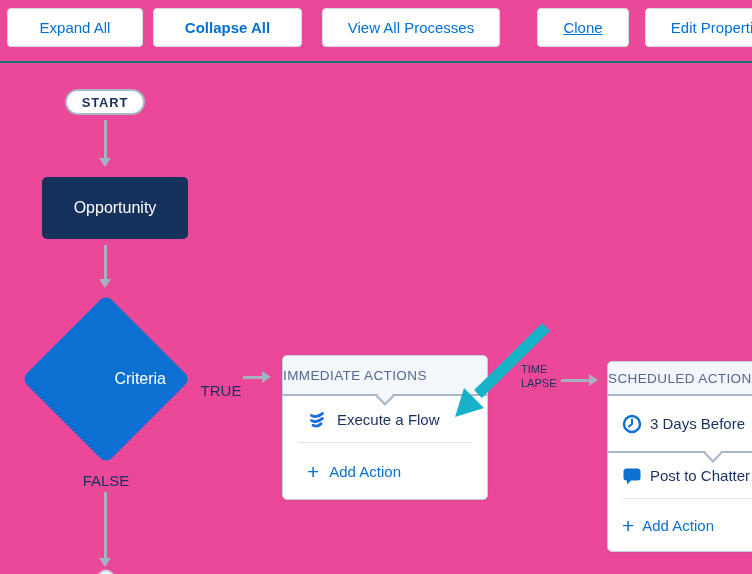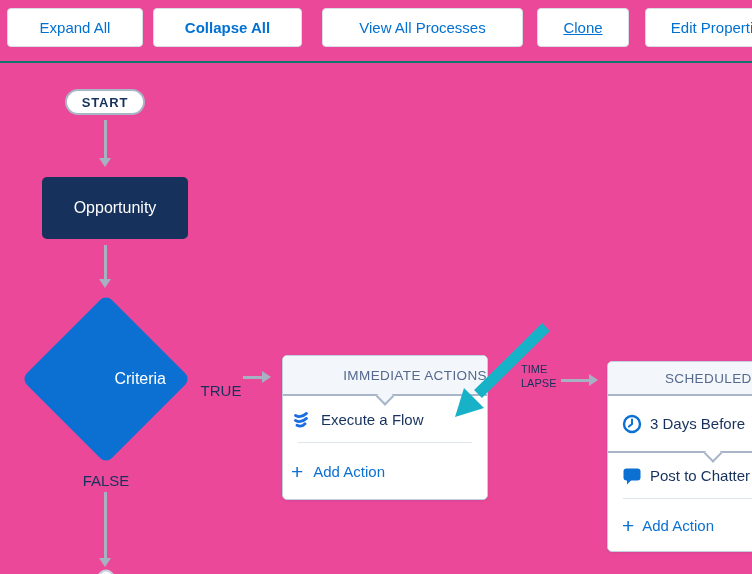--- a/index.html
+++ b/index.html
@@ -13,21 +13,21 @@
   .toolbar{position:absolute;left:0;top:0;width:752px;height:61px;background:#ec4899;}
   .tb-btn{
     position:absolute;top:8px;height:39px;
     background:#fff;border:1px solid #d6dde6;border-radius:4px;
     color:#0070d2;font-size:15px;font-family:"Liberation Sans",sans-serif;
     display:flex;align-items:center;justify-content:center;
     cursor:pointer;padding:0;white-space:nowrap;
   }
   .tb-btn.b1{left:7px;width:136px;}
   .tb-btn.b2{left:153px;width:149px;font-weight:bold;}
-  .tb-btn.b3{left:322px;width:201px;}
+  .tb-btn.b3{left:322px;width:178px;}
   .tb-btn.b4{left:537px;width:92px;text-decoration:underline;}
   .tb-btn.b5{left:645px;width:150px;}
   
   .canvas{
     position:absolute;left:0;top:61px;width:752px;height:513px;
     background:#ec4899;border-top:2px solid #0f766e;box-sizing:border-box;
     overflow:hidden;
   }
   .canvas *{box-sizing:border-box;}
   
@@ -78,35 +78,35 @@
   .action-box{
     position:absolute;background:#fff;
     border:1.5px solid #c3cfdf;border-radius:5px;
     box-shadow:0 1px 3px rgba(22,50,92,.10);
   }
   .imm-box{left:282px;top:292px;width:206px;height:145px;}
   .sch-box{left:607px;top:298px;width:212px;height:191px;}
   .box-header{
     position:relative;background:#f3f6fb;border-bottom:2px solid #a9b6c9;
     border-radius:4px 4px 0 0;
-    display:flex;align-items:center;justify-content:flex-end;
+    display:flex;align-items:center;justify-content:flex-start;
     color:#54698d;font-size:13.5px;letter-spacing:.4px;white-space:nowrap;
     overflow:visible;
   }
   .imm-box .box-header{height:40px;}
   .sch-box .box-header{height:34px;}
   .notch{
     position:absolute;left:50%;bottom:-8.5px;width:13px;height:13px;
     transform:translateX(-50%) rotate(45deg);
     background:#f3f6fb;border-right:2px solid #a9b6c9;border-bottom:2px solid #a9b6c9;
     z-index:2;
   }
   .notch.white{background:#fff;}
   .action-row{
-    display:flex;align-items:center;gap:10px;padding-left:8px;
+    display:flex;align-items:center;gap:10px;padding-left:24px;
     color:#16325c;font-size:15px;cursor:pointer;white-space:nowrap;
   }
   .sch-box .action-row{padding-left:14px;gap:8px;}
   .imm-row1{height:46px;}
   .imm-row2{height:56px;}
   .sch-row-schedule{position:relative;height:57px;border-bottom:2px solid #a9b6c9;}
   .sch-row-action{height:45px;}
   .sch-row-add{height:52px;}
   .row-divider{border-top:1px solid #dfe5ee;margin:0 15px;height:0;}
   .add-row{color:#0b70d2;}

